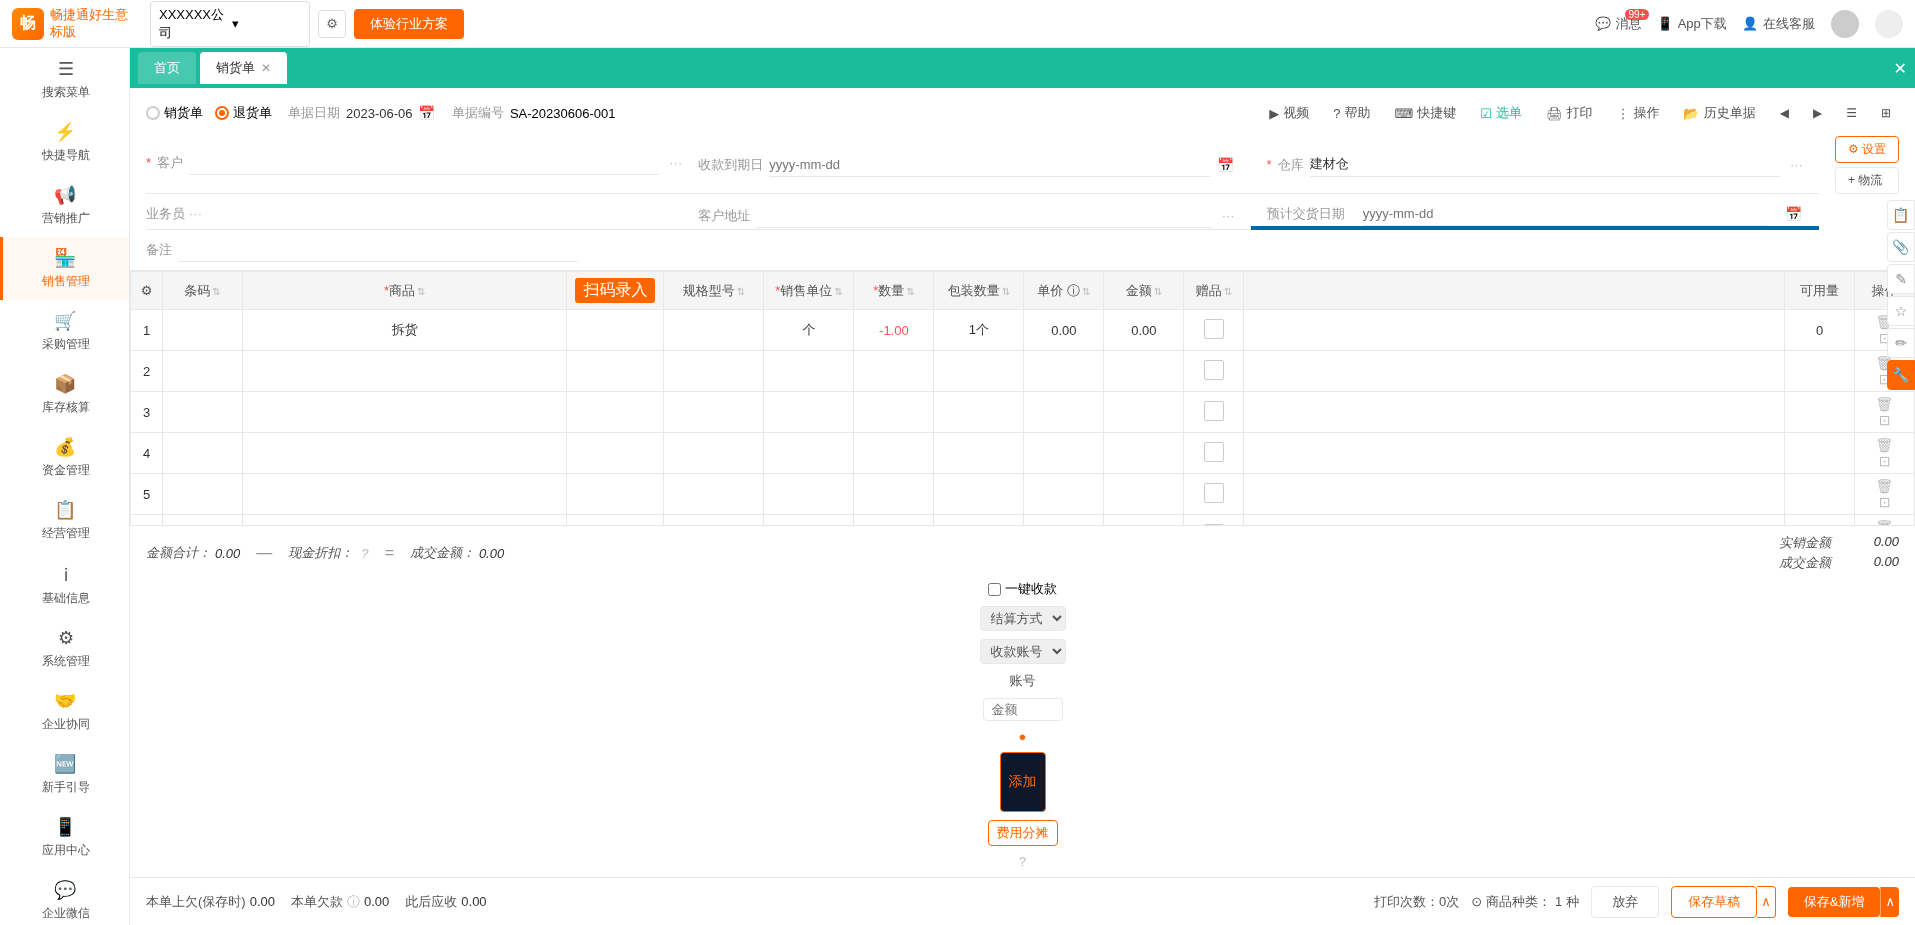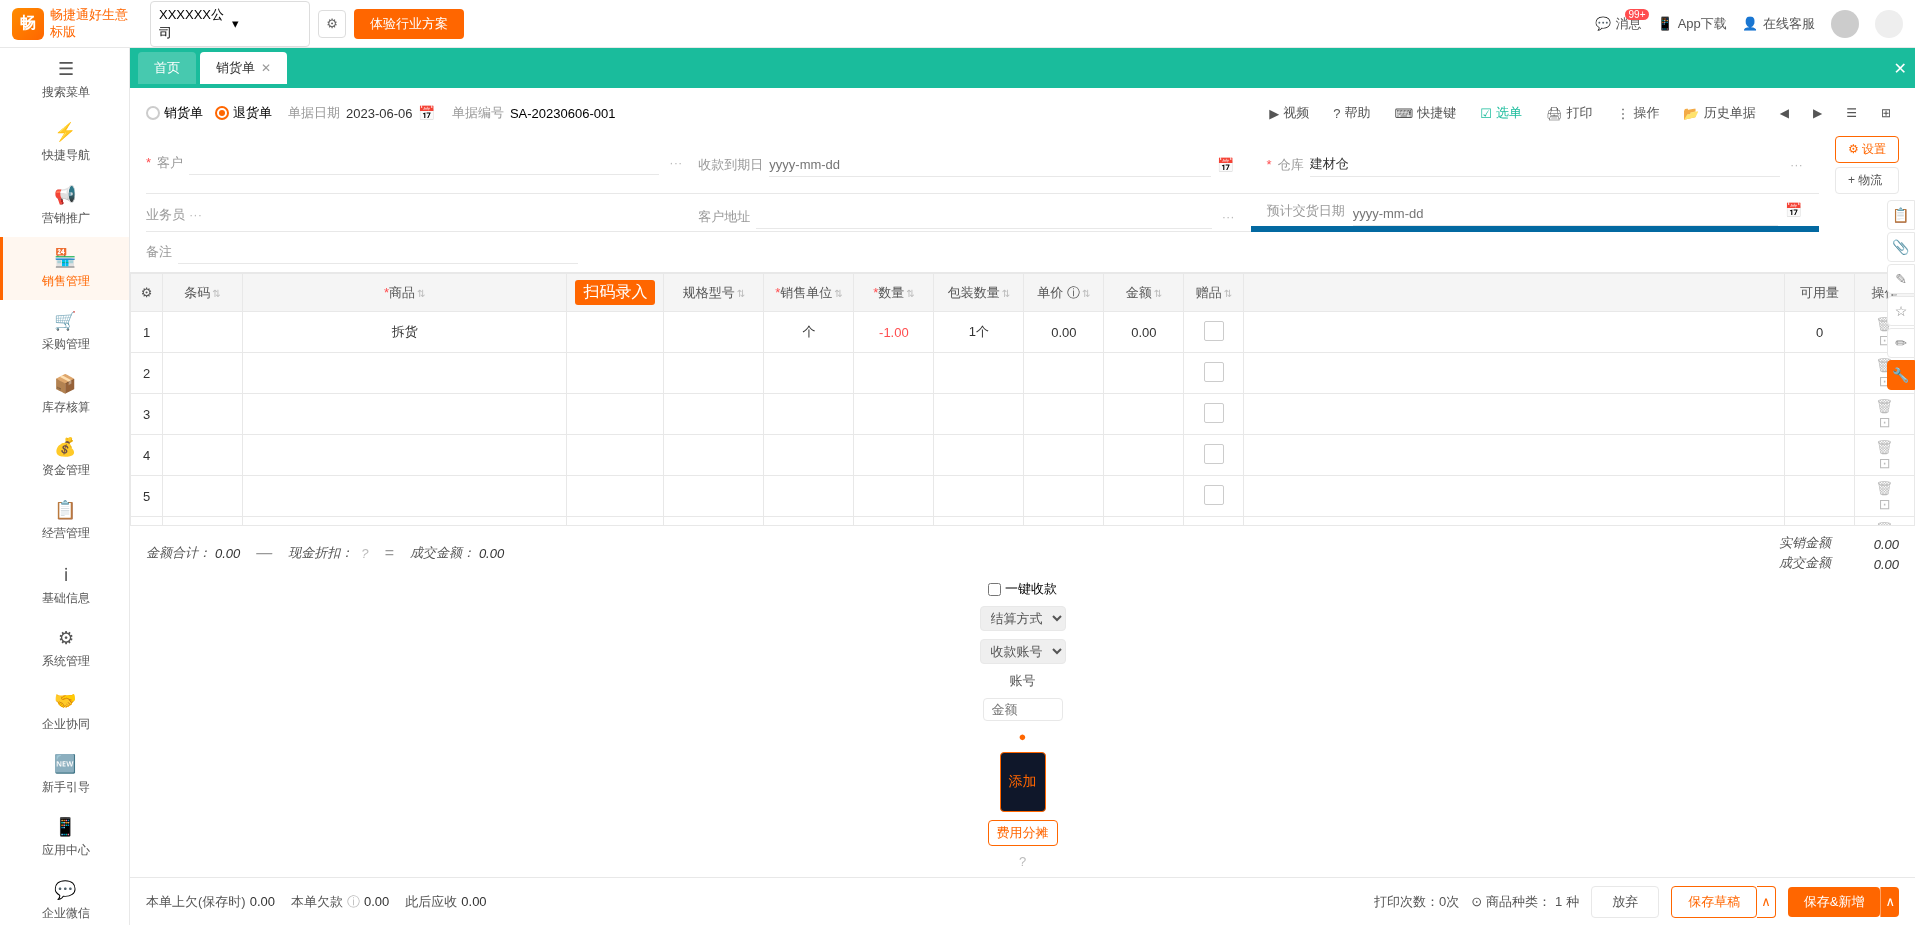--- a/index.html
+++ b/index.html
@@ -226,21 +226,21 @@
       padding: 3px 8px; width: 80px; color: #333;
     }
     .add-btn {
       color: #ff6600; border: 1px solid #ff6600; background: #0f172a;
       border-radius: 4px; padding: 20px 8px; cursor: pointer; font-size: 14px;
     }
     .fee-split-btn {
       background: #fff; border: 1px solid #ff6600;
       color: #ff6600; border-radius: 4px; padding: 3px 8px; cursor: pointer;
     }
-    .right-summary-item { display: flex; align-items: flex-end; gap: 8px; justify-content: flex-end; }
+    .right-summary-item { display: flex; align-items: flex-start; gap: 8px; justify-content: flex-end; }
     .rs-label { color: #555; }
     .rs-val { color: #333; font-weight: 500; min-width: 60px; text-align: right; }
 
     
     .footer-bar {
       height: 48px;
       background: #fff;
       border-top: 1px solid #e8e8e8;
       display: flex; align-items: center; padding: 0 16px;
       gap: 16px; flex-shrink: 0;
@@ -480,21 +480,21 @@
       <div style="display:flex; gap:0; margin-bottom:8px;">
         <div style="flex:1; display:flex; align-items:center; gap:0; border-bottom:1px solid #e8e8e8; padding-bottom:4px;">
           <span class="form-label">业务员</span>
           <span class="form-dots">···</span>
         </div>
         <div style="flex:1; display:flex; align-items:center; gap:6px; padding: 0 16px; border-bottom:1px solid #e8e8e8;">
           <span class="form-label">客户地址</span>
           <input class="form-input" style="flex: 1 1 0%;">
           <span class="form-dots">···</span>
         </div>
-        <div style="flex:1; display:flex; align-items:flex-start; gap:8px; padding: 0 16px; border-bottom:6px solid #0369a1;">
+        <div style="flex:1; display:flex; align-items:center; gap:18px; padding: 0 16px; border-bottom:4px solid #0369a1;">
           <span class="form-label">预计交货日期</span>
           <input class="form-input" placeholder="yyyy-mm-dd" style="flex: 1 1 0%;">
           <span class="form-calendar">📅</span>
         </div>
         <div style="width:80px;"></div>
       </div>
 
       <div style="display:flex; align-items:center; gap:6px;">
         <span class="form-label">备注</span>
         <input class="form-input" style="flex: 1 1 0%; max-width: 400px;">

